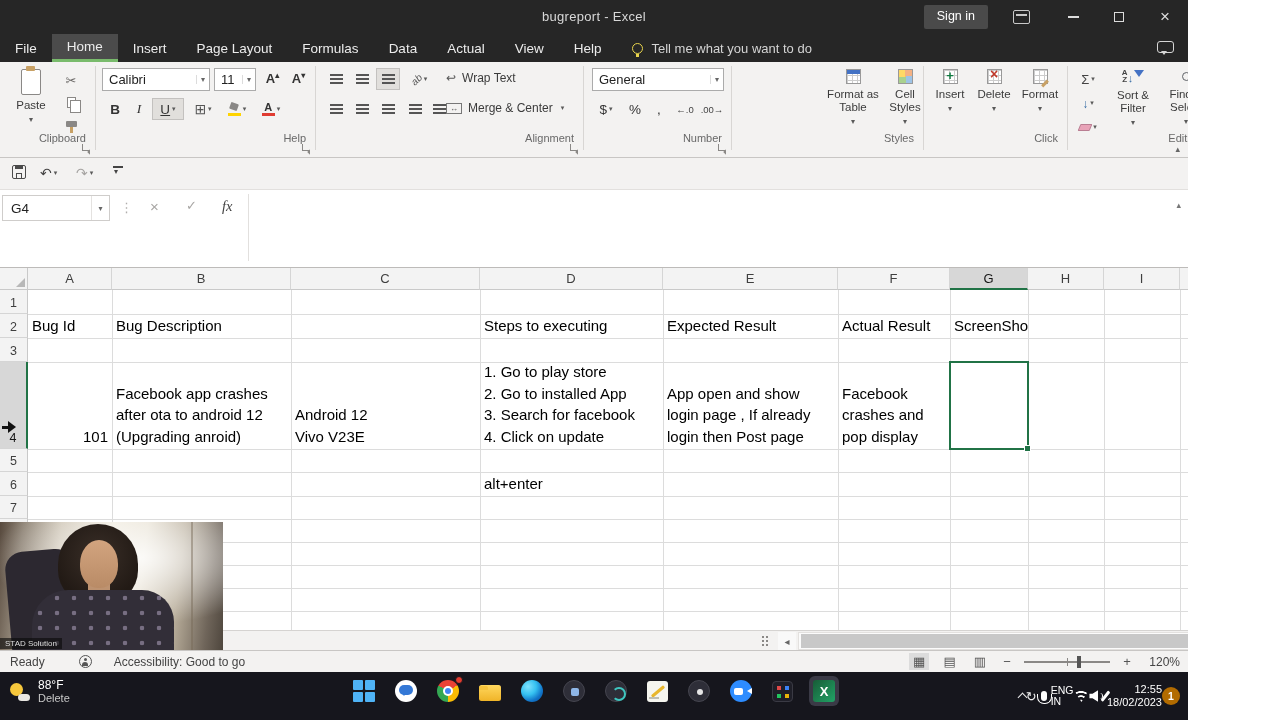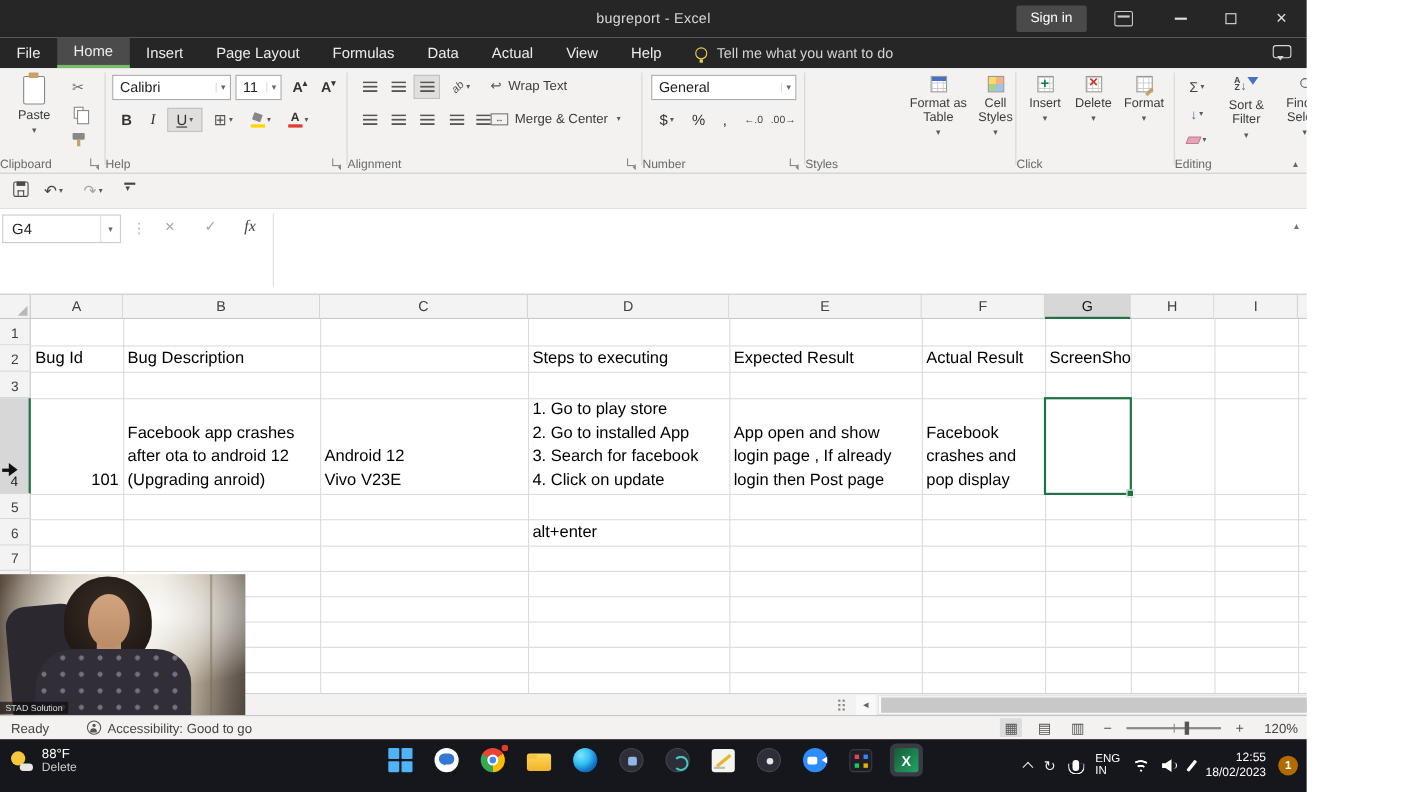--- a/index.html
+++ b/index.html
@@ -31,21 +31,21 @@
   .bulb{width:11px;height:11px;border:1.5px solid #e8d44d;border-radius:50%;position:relative;margin-right:8px}
   .bulb::after{content:"";position:absolute;left:2.2px;bottom:-4px;width:3.5px;height:3px;background:#e8d44d}
   .comment-ic{position:absolute;right:14px;top:7px;width:17px;height:12px;border:1.5px solid #d6d6d6;border-radius:3px}
   .comment-ic::after{content:"";position:absolute;left:3px;bottom:-6px;border:3px solid transparent;border-top:4px solid #d6d6d6}
 
   
   .ribbon{position:absolute;left:0;top:62px;right:0;height:96px;background:#f3f2f1;
     border-bottom:1px solid #c8c6c4;color:#3b3b3b}
   .rgroup{position:absolute;top:0;height:96px}
   .rgroup::after{content:"";position:absolute;right:0;top:4px;bottom:8px;width:1px;background:#d8d6d4}
-  .glabel{position:absolute;bottom:2px;left:0;right:10px;text-align:left;font-size:11px;color:#696969}
+  .glabel{position:absolute;bottom:14px;left:0;right:10px;text-align:right;font-size:11px;color:#696969}
   .launch{position:absolute;right:4px;bottom:4px;width:10px;height:10px}
   .launch::before{content:"";position:absolute;left:0;top:0;width:6px;height:6px;border-left:1.2px solid #8a8886;border-bottom:1.2px solid #8a8886}
   .launch::after{content:"";position:absolute;right:0px;bottom:0px;width:0;height:0;border-top:4px solid transparent;border-left:4px solid #8a8886;transform:rotate(45deg)}
   .ddb{display:block;height:8px}
   .ddb::before{content:"▾";font-size:8px;color:#5a5a5a}
   .dd2::after{content:"▾";font-size:7px;color:#5a5a5a;margin-left:2px}
   .combo{position:absolute;height:23px;background:#fff;border:1px solid #ababab;font-size:13px;color:#222;
     display:flex;align-items:center;padding-left:6px}
   .combo::after{content:"▾";font-size:8px;color:#666;margin-left:auto;border-left:1px solid #dcdcdc;padding:0 4px}
   .sb{position:absolute;height:22px;display:flex;align-items:center;justify-content:center;font-size:13.5px;color:#333}
@@ -167,21 +167,21 @@
   .hs-btn{position:absolute;top:1px;width:18px;height:18px;display:flex;align-items:center;justify-content:center;color:#666;font-size:10px;background:#f9f9f9}
   .hs-left{left:778px}.hs-left::before{content:"◂"}
   .hs-right{left:1242px}.hs-right::before{content:"▸"}
   .hs-track{position:absolute;left:798px;top:1px;width:402px;height:18px;background:#fbfbfb;border:1px solid #e3e1df}
   .hs-thumb{position:absolute;left:2px;top:1px;width:392px;height:14px;background:#c8c8c8}
 
   
   .status{position:absolute;left:0;top:650px;right:0;height:22px;background:#f3f2f1;border-top:1px solid #c8c6c4;
     display:flex;align-items:center;font-size:12px;color:#444}
   .st-ready{margin-left:10px}
-  .acc{display:flex;align-items:center;gap:6px;margin-left:34px}
+  .acc{display:flex;align-items:center;gap:22px;margin-left:34px}
   .acc-ic{width:13px;height:13px;border:1px solid #555;border-radius:50%;position:relative}
   .acc-ic::before{content:"";position:absolute;left:4.2px;top:2px;width:3px;height:3px;border-radius:50%;background:#555}
   .acc-ic::after{content:"";position:absolute;left:2.7px;top:6px;width:6px;height:4px;border-radius:3px 3px 0 0;background:#555}
   .st-right{margin-left:auto;display:flex;align-items:center;gap:10px;margin-right:8px}
   .viewic{font-size:13px;color:#555;padding:1px 4px}
   .viewic.sel{background:#dcdcdc}
   .v-norm::before{content:"▦"}.v-layout::before{content:"▤"}.v-break::before{content:"▥"}
   .zminus,.zplus{font-size:13px;color:#555;width:14px;text-align:center}
   .ztrack{position:relative;width:86px;height:2px;background:#8a8886}
   .ztick{position:absolute;left:50%;top:-3px;width:1px;height:8px;background:#8a8886}
@@ -233,21 +233,21 @@
   .notes::before{content:"";position:absolute;left:3px;top:9px;width:16px;height:3px;background:#e8b62c;transform:rotate(-40deg);border-radius:1px}
   .notes::after{content:"";position:absolute;left:2px;bottom:3px;width:10px;height:2px;background:#bdbdb4}
   .zoomic{border-radius:50%;background:#2d8cff}
   .zoomic::before{content:"";position:absolute;left:4px;top:8px;width:9px;height:7px;border-radius:2px;background:#fff}
   .zoomic::after{content:"";position:absolute;left:13.5px;top:8px;border:3.5px solid transparent;border-right:5px solid #fff}
   .mediaapp{border-radius:4px;background:#1f1f28;border:1px solid #3a3a44;width:21px;height:21px;margin-top:1px}
   .mediaapp::before{content:"";position:absolute;left:4px;top:4px;width:4px;height:4px;background:#e04848;
     box-shadow:8px 0 0 #3b82f6,0 8px 0 #22c55e,8px 8px 0 #eab308}
   .excelic{border-radius:3px;background:linear-gradient(135deg,#185c37,#21a366);display:flex;align-items:center;justify-content:center}
   .excelic::before{content:"X";color:#fff;font-weight:bold;font-size:13px}
-  .tray{position:absolute;right:8px;top:0;height:48px;display:flex;align-items:center;gap:11px}
+  .tray{position:absolute;right:8px;top:0;height:48px;display:flex;align-items:center;}
   .chev{width:7px;height:7px;border-left:1.6px solid #eee;border-top:1.6px solid #eee;transform:rotate(45deg);margin-top:3px}
   .syncic{font-size:13px;color:#eee;line-height:1}
   .syncic::before{content:"↻"}
   .mic{width:6px;height:10px;background:#fff;border-radius:3px;position:relative;margin:0 4px}
   .mic::after{content:"";position:absolute;left:-3.5px;top:3px;width:13px;height:9px;border:1.5px solid #fff;border-top:none;border-radius:0 0 7px 7px}
   .lang{font-size:10.5px;line-height:11px;text-align:left}
   .wifi{width:16px;height:12px;clip-path:polygon(50% 100%,-12% -34%,112% -34%);
     background:radial-gradient(circle at 50% 100%,#fff 0 2px,transparent 2.7px 4.6px,#fff 5.2px 6.4px,transparent 7px 8.8px,#fff 9.4px 10.6px,transparent 11.2px)}
   .spk{width:15px;height:12px;position:relative}
   .spk::before{content:"";position:absolute;left:0;top:0;width:9px;height:12px;background:#fff;

